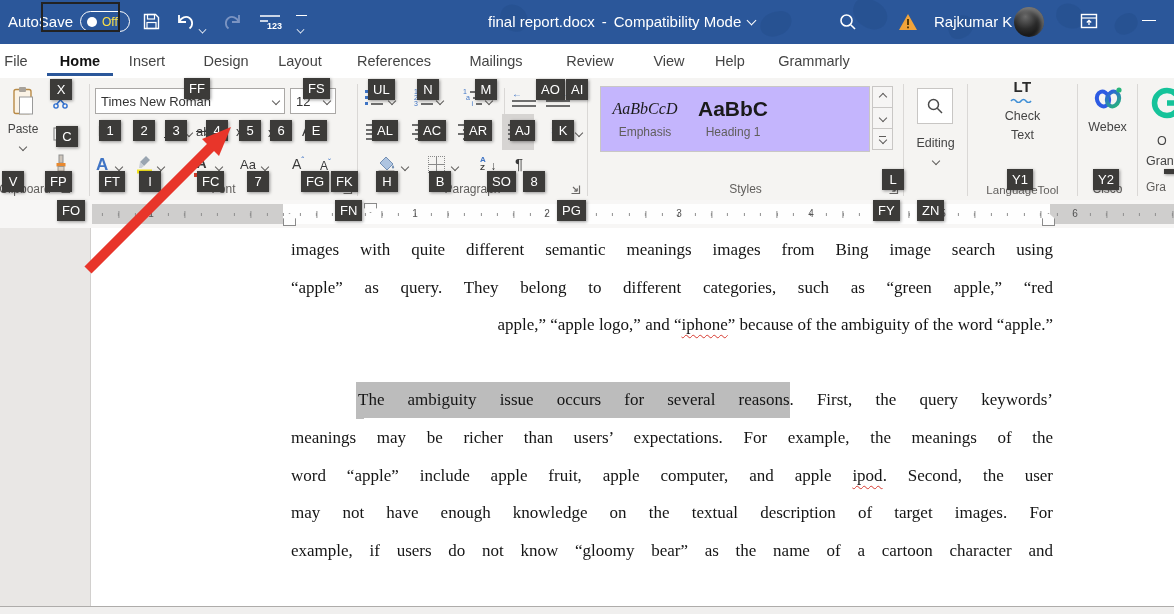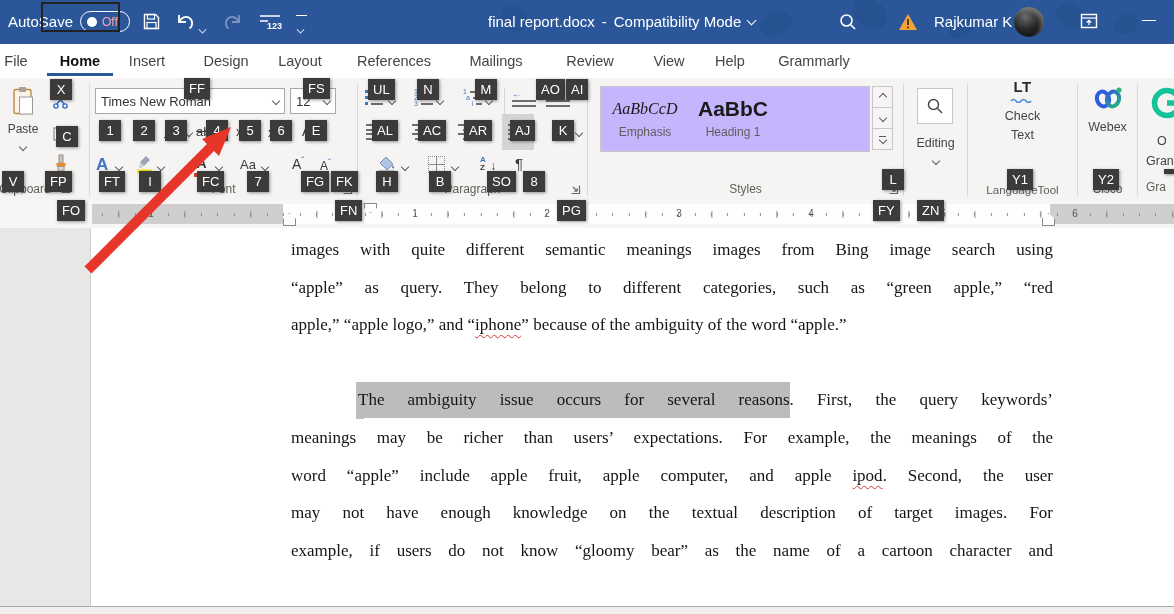--- a/index.html
+++ b/index.html
@@ -6,21 +6,21 @@
   body{width:1174px;height:614px;position:relative;overflow:hidden;background:#fff;
        font-family:"Liberation Sans",sans-serif;-webkit-font-smoothing:antialiased}
   .abs{position:absolute}
   
   #titlebar{position:absolute;left:0;top:0;width:1174px;height:44px;background:#2b579a;color:#fff}
   .ghost{position:absolute;background:#254e8c;opacity:.55}
   .tb-txt{font-size:15px;line-height:44px}
   #autosave-pill{position:absolute;left:80px;top:11px;width:50px;height:21px;border:1.6px solid #fff;
       border-radius:12px;display:flex;align-items:center;gap:5px;padding:0 6px;box-sizing:border-box}
   #autosave-pill .dot{width:10px;height:10px;border-radius:50%;background:#fff}
-  #autosave-pill .st{font-size:12px;color:#fca5a5}
+  #autosave-pill .st{font-size:12px;color:#fde047}
   .tb-ic{position:absolute;top:12px}
   .cvw{display:inline-block;width:6px;height:6px;border-right:1.6px solid #fff;border-bottom:1.6px solid #fff;
        transform:rotate(45deg)}
   .cvd{display:inline-block;width:5px;height:5px;border-right:1.4px solid #5f5d5b;border-bottom:1.4px solid #5f5d5b;
        transform:rotate(45deg)}
   
   #tabrow{position:absolute;left:0;top:44px;width:1174px;height:34px;background:#fff}
   .tab{position:absolute;top:0;height:34px;line-height:34px;font-size:14.5px;color:#444;transform:translateX(-50%);cursor:default;white-space:nowrap}
   #home-box{position:absolute;left:41px;top:2px;width:79px;height:30px;border:2px solid #222;box-sizing:border-box}
   #home-underline{position:absolute;left:47px;top:73px;width:66px;height:3px;background:#2b579a}
@@ -59,21 +59,21 @@
   #rulerrow{position:absolute;left:0;top:200px;width:1174px;height:28px;background:#f7f6f5}
   .rband{position:absolute;top:4px;height:20px}
   .rnum{position:absolute;top:8px;font-size:10px;color:#555;transform:translateX(-50%);z-index:2}
   .rmark{position:absolute;background:#fdfdfd;border:1px solid #8a8a8a;box-sizing:border-box;z-index:3}
   
   #docarea{position:absolute;left:0;top:228px;width:1174px;height:378px;background:#e9e7e5}
   #page{position:absolute;left:90px;top:0;width:1084px;height:378px;background:#fff;border-left:1px solid #d2d0ce}
   #doctext{position:absolute;left:200px;top:3px;width:762px;font-family:"Liberation Serif","DejaVu Serif",serif;
            font-size:17px;color:#151515}
   .dl{line-height:37.6px;text-align:justify;text-align-last:justify;white-space:normal}
-  .dl-last{line-height:37.6px;text-align:left}
+  .dl-last{line-height:37.6px;text-align:right}
   .dl-blank{height:37.6px}
   .missp{text-decoration-line:underline;text-decoration-style:wavy;text-decoration-color:#d6392f;
          text-decoration-thickness:1px;text-underline-offset:4px}
   .hl{background:#bcbcbc;padding:8px 0 9px 2px}
   #selbar{position:absolute;left:265px;top:154px;width:8px;height:37px;background:#bcbcbc}
   #bottomstrip{position:absolute;left:0;top:606px;width:1174px;height:8px;background:#f0efee;border-top:1px solid #aeacaa}
   svg{display:block}
 </style>
 </head>
 <body>

